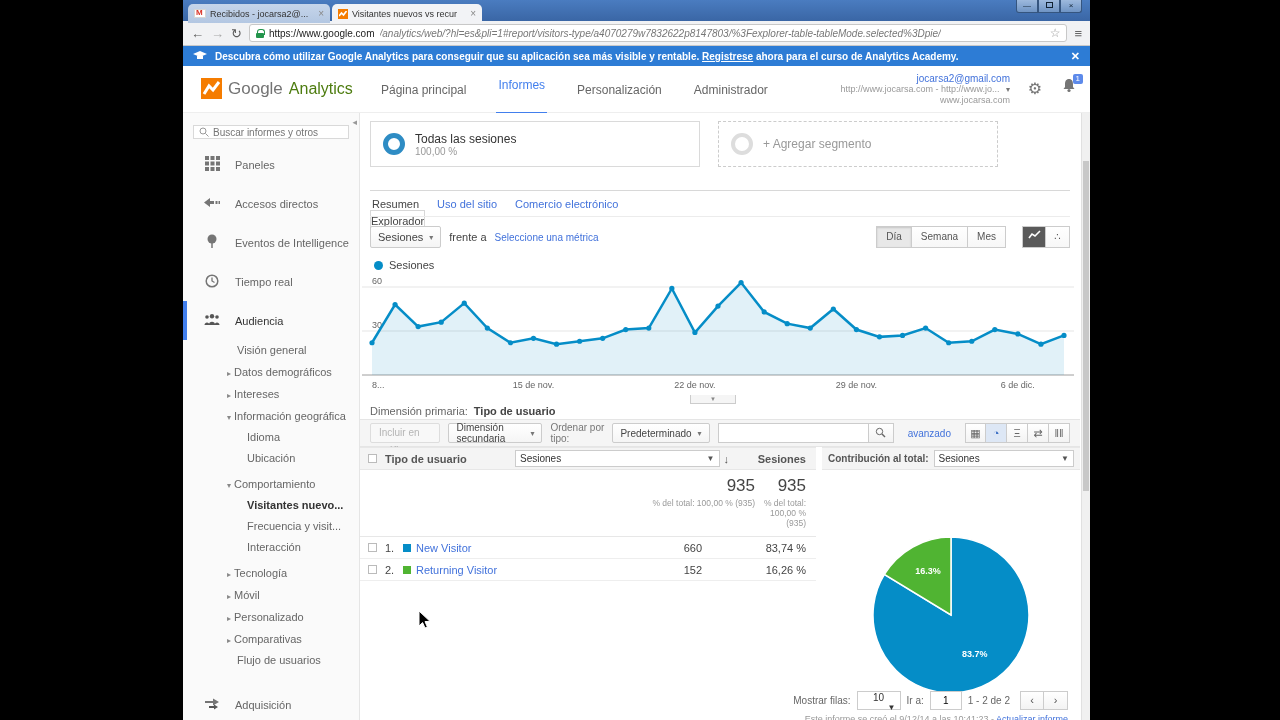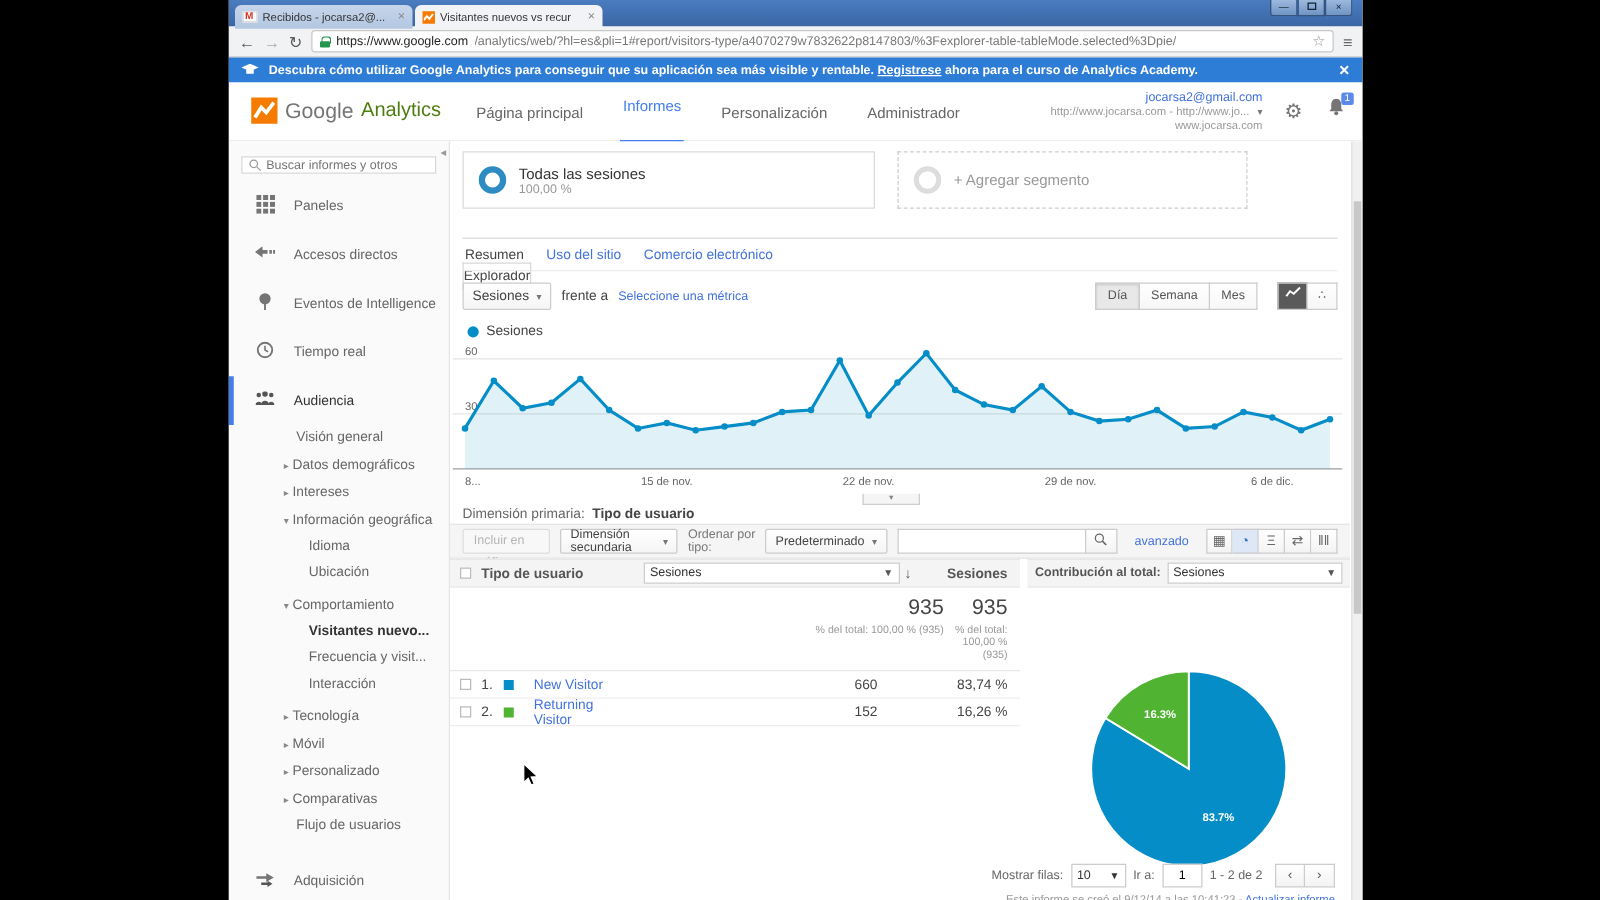--- a/index.html
+++ b/index.html
@@ -26,21 +26,21 @@
   .winbtn:last-child{ border-radius:0 0 3px 0; }
   .navbar { height:25px; background:#f1f2f4; border-bottom:1px solid #c9c9c9; display:flex; align-items:center; padding:0 8px; gap:7px; }
   .navarrow { font-size:13px; color:#5a5a5a; }
   .navarrow.fwd { color:#aaa; }
   .omnibox { flex:1; height:18px; background:#fff; border:1px solid #c8c8c8; border-radius:3px; display:flex;
              align-items:center; padding:0 6px; gap:5px; font-size:10px; white-space:nowrap; overflow:hidden; }
   .lock { width:8px; height:9px; position:relative; flex:none; }
   .lock::before { content:""; position:absolute; left:1px; top:0; width:6px; height:5px; border:1.5px solid #23954c; border-bottom:none; border-radius:3px 3px 0 0; }
   .lock::after { content:""; position:absolute; left:0; top:4px; width:8px; height:5px; background:#23954c; border-radius:1px; }
   .url-scheme { color:#222; }
-  .url-rest { color:#777; overflow:hidden; text-overflow:ellipsis; }
+  .url-rest { color:#777; overflow:hidden; text-overflow:ellipsis;font-style:italic; }
   .star { margin-left:auto; color:#999; font-size:12px; flex:none; }
   .menu-ico { color:#666; font-size:13px; }
 
   
   .banner { height:20px; background:#2d7cd5; color:#fff; display:flex; align-items:center; padding:0 10px; gap:8px; }
   .banner .txt { font-size:10px; font-weight:bold; flex:1; white-space:nowrap; overflow:hidden; }
   .banner .lnk { text-decoration:underline; }
   .banner .close { font-size:11px; font-weight:bold; }
 
   
@@ -145,34 +145,34 @@
   .col-pct { flex:1; text-align:right; padding-right:10px; }
   .trow-sum { display:flex; padding:6px 0 8px; border-bottom:1px solid #e7e7e7; }
   .sum-spacer { width:165px; }
   .sum-block { width:230px; text-align:right; }
   .sum-block .big { font-size:17px; color:#444; }
   .sum-block .note { font-size:8.5px; color:#999; margin-top:2px; line-height:10px; }
   .sum-block2 { flex:1; text-align:right; padding-right:10px; }
   .trow { display:flex; align-items:center; height:22px; border-bottom:1px solid #eee; font-size:11px; color:#444; }
   .rnum { width:18px; }
   .sq { width:8px; height:8px; margin-right:5px; flex:none; }
-  .rlabel { color:#4272db; width:105px; display:flex; align-items:center;gap:11px; }
+  .rlabel { color:#4272db; width:105px; display:flex; align-items:center; }
   .rsess { width:218px; text-align:right; padding-right:24px; }
   .rpct { flex:1; text-align:right; padding-right:10px; }
 
   
   .contrib { position:absolute; left:462px; right:10px; top:334px; }
   .chead { height:23px; background:#f4f4f4; border-top:1px solid #e7e7e7; border-bottom:1px solid #e7e7e7; display:flex; align-items:center; font-size:10px; color:#555; font-weight:bold; padding:0 6px; gap:5px; }
   .csel { flex:1; height:17px; background:#fff; border:1px solid #ccc; font-weight:normal; font-size:10px; color:#333; display:flex; align-items:center; padding:0 4px; }
   .csel .caret { margin-left:auto; font-size:8px; color:#555; }
   .piewrap { margin-top:60px; text-align:center; }
 
   
   .pager { position:absolute; right:22px; top:578px; display:flex; align-items:center; gap:6px; font-size:10px; color:#666; }
-  .psel { width:44px; height:19px; border:1px solid #ccc; background:#fff; display:flex; align-items:center; padding:0 4px; font-size:10px; color:#333; }
+  .psel { width:44px; height:19px; border:1px solid #ccc; background:#fff; display:flex; align-items:center; padding:0 4px; font-size:10px; color:#333;flex-direction:column; }
   .psel .caret { margin-left:auto; font-size:8px; }
   .pgoto { width:32px; height:19px; border:1px solid #ccc; font-size:10px; text-align:center; outline:none; }
   .pnav { display:flex; margin-left:4px; }
   .pnavb { width:24px; height:19px; border:1px solid #ccc; background:linear-gradient(#fff,#f3f3f3); text-align:center; line-height:17px; color:#555; font-size:11px; }
   .pnavb + .pnavb { border-left:none; }
   .footer { position:absolute; right:22px; top:601px; font-size:9px; color:#999; }
   .footer a { color:#4272db; text-decoration:none; }
 
   .cursor { position:absolute; left:418px; top:610px; z-index:50; }
 </style>

